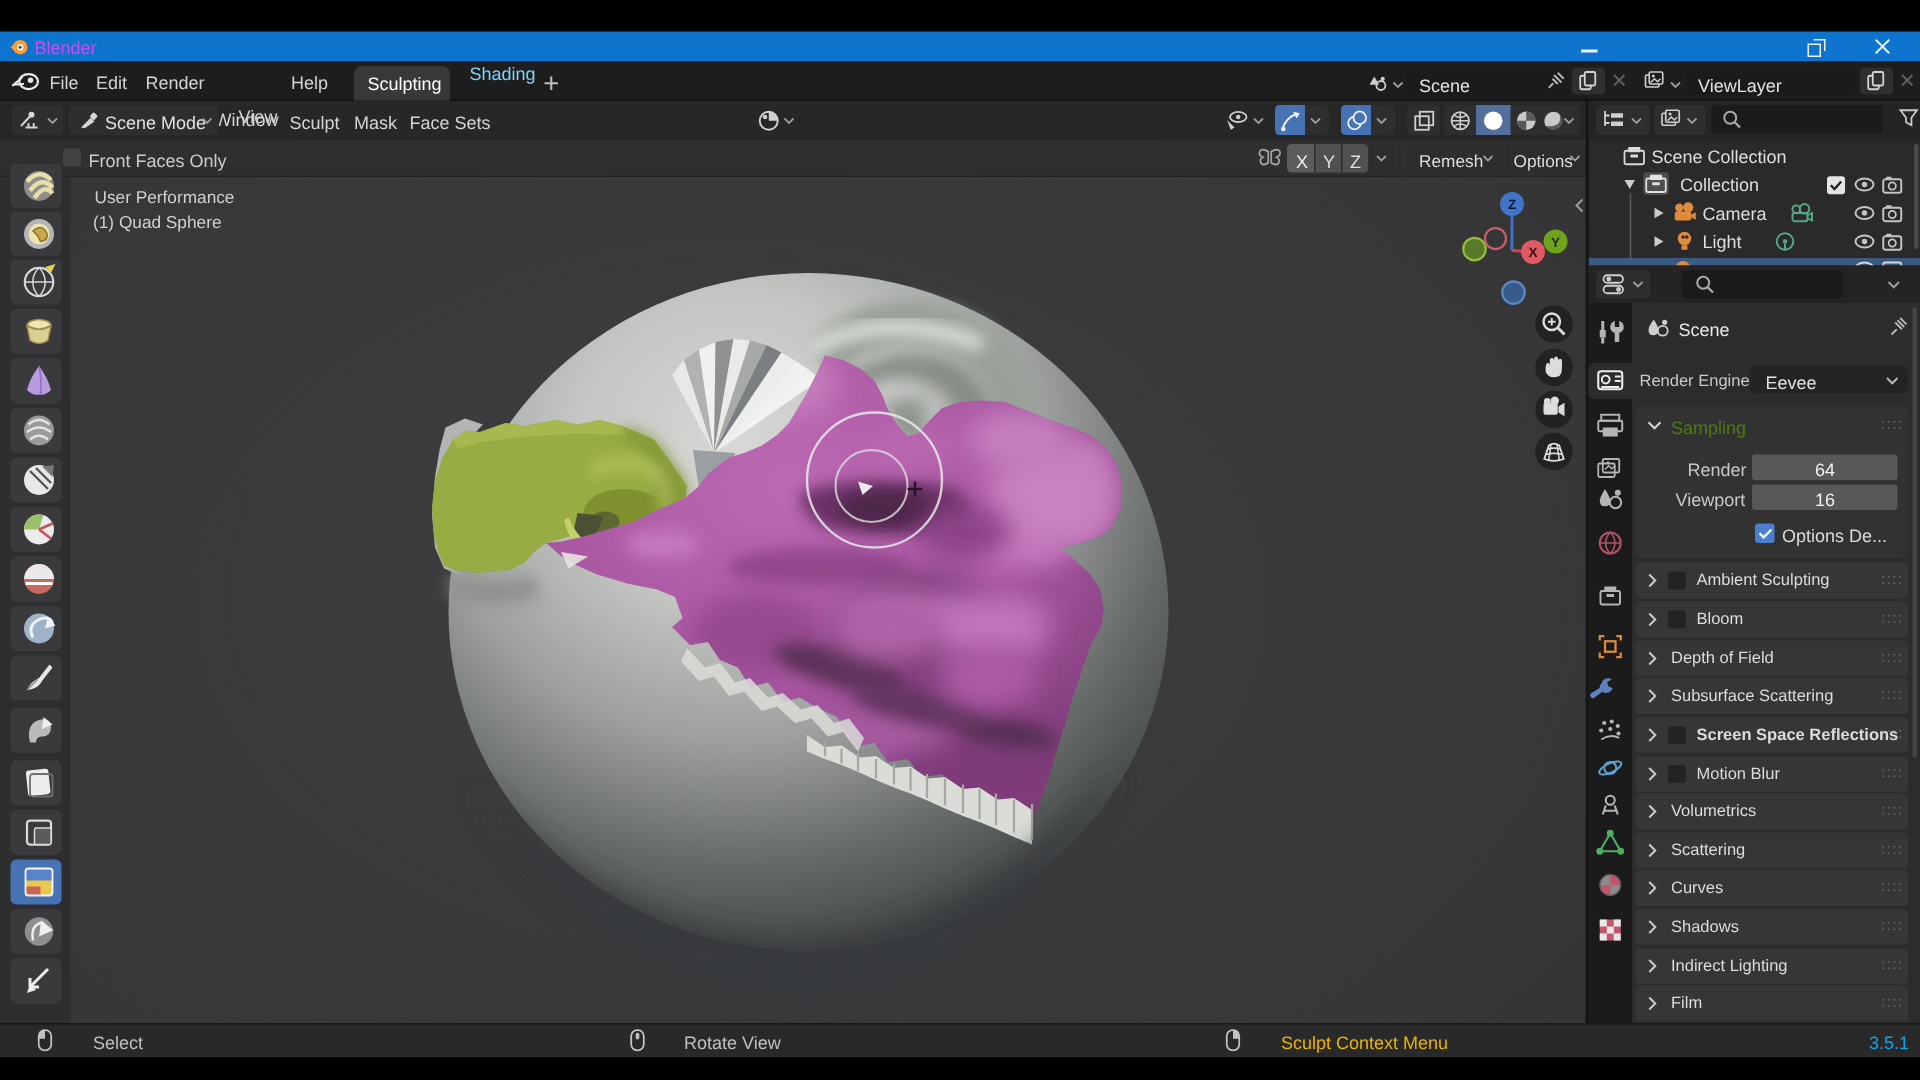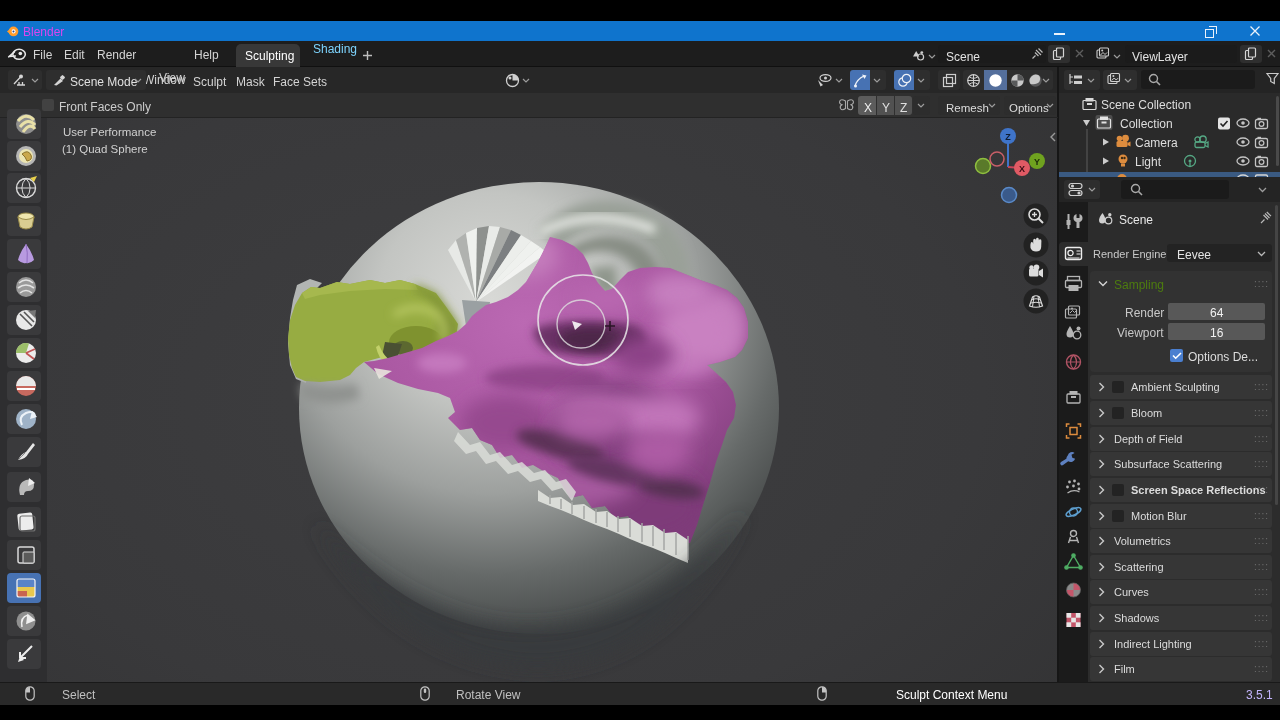--- a/index.html
+++ b/index.html
@@ -852,16 +852,16 @@
   <div class="txt" style="left:62px;top:689px;color:#c0c0c0;">Select</div>
   <svg class="abs" style="left:420px;top:686px;" width="10" height="15" viewBox="0 0 10 15">
     <rect x="0.8" y="0.8" width="8.4" height="13.4" rx="4" fill="none" stroke="#c3c3c3" stroke-width="1.2"></rect>
     <rect x="3.8" y="2.5" width="2.4" height="4.5" rx="1.2" fill="#c3c3c3"></rect>
   </svg>
   <div class="txt" style="left:456px;top:689px;color:#c0c0c0;">Rotate View</div>
   <svg class="abs" style="left:817px;top:686px;" width="10" height="15" viewBox="0 0 10 15">
     <rect x="0.8" y="0.8" width="8.4" height="13.4" rx="4" fill="none" stroke="#c3c3c3" stroke-width="1.2"></rect>
     <path d="M9 6.5 a4 4 0 0 0 -4 -5.5 l0 5.5 z" fill="#c3c3c3"></path>
   </svg>
-  <div class="txt" style="left:896px;top:689px;color:#ffffff;">Sculpt Context Menu</div>
-  <div class="txt" style="left:1246px;top:689px;color:#c4b5fd;">3.5.1</div>
+  <div class="txt" style="left:854px;top:689px;color:#eab308;">Sculpt Context Menu</div>
+  <div class="txt" style="left:1246px;top:689px;color:#0ea5e9;">3.5.1</div>
 
 </div>
 
 </body></html>

